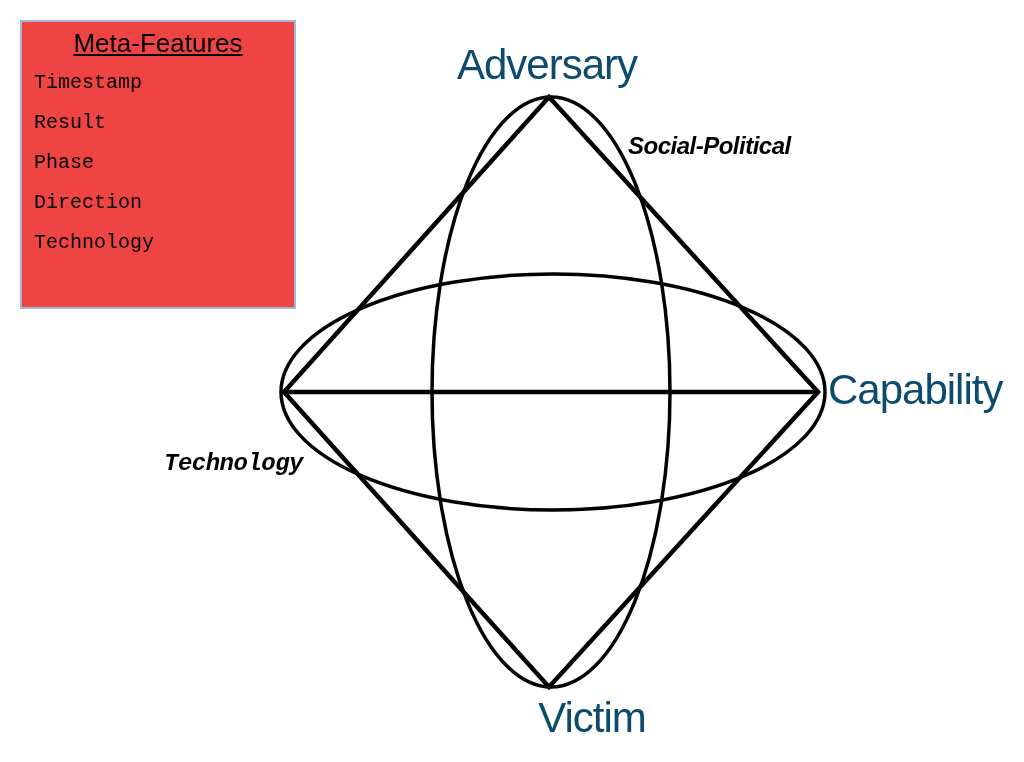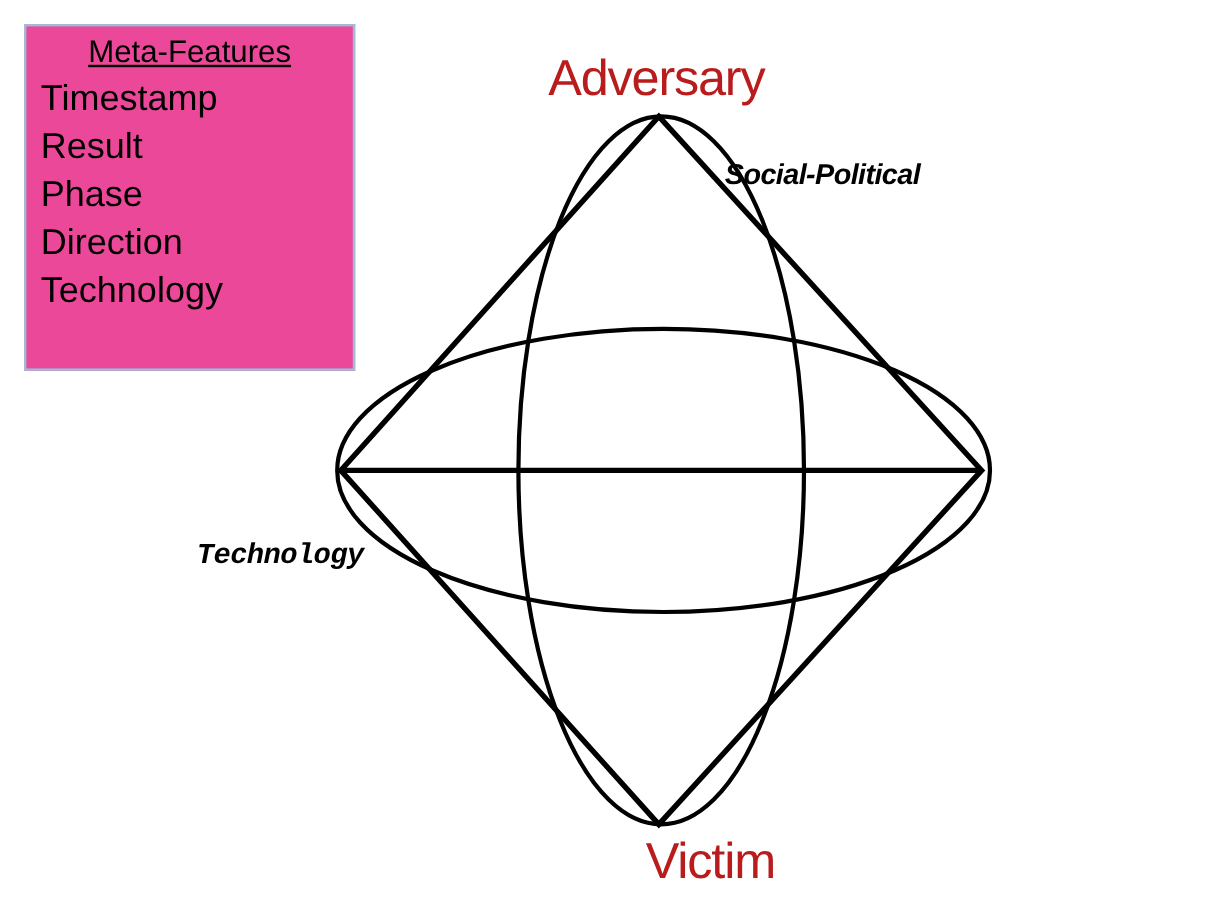--- a/index.html
+++ b/index.html
@@ -16,77 +16,79 @@
   .diagram-svg {
     position: absolute;
     left: 0; top: 0;
     width: 1024px; height: 762px;
   }
   .node-label {
     position: absolute;
     font-size: 42px;
     letter-spacing: -1px;
     line-height: 1;
-    color: #b91c1c;
+    color: #0c4a6e;
     white-space: nowrap;
   }
   .node-label.centered { transform: translateX(-50%); }
   .axis-label {
     position: absolute;
     font-size: 24px;
     font-weight: bold;
     font-style: italic;
     letter-spacing: -0.5px;
     line-height: 1;
     color: #000;
     white-space: nowrap;
   }
   .legend {
     position: absolute;
     left: 20px; top: 20px;
     width: 276px; height: 289px;
     border: 2px solid #a2b9d8;
-    background: #ec4899;
+    background: #ef4444;
     padding: 6px 10px 0 10px;
   }
   .legend-title {
     text-align: center;
     font-size: 26px;
     text-decoration: underline;
     line-height: 1.2;
     margin-bottom: 4px;
     white-space: nowrap;
   }
   .legend-items { padding-left: 2px; }
   .legend-item {
-    font-size: 30px;
+    font-size: 20px;
     line-height: 40px;
     white-space: nowrap;
+    font-family: Liberation Mono, monospace;
   }
 </style>
 </head>
 <body>
 
 <div class="canvas">
 
   <svg class="diagram-svg" viewBox="0 0 1024 762" xmlns="http://www.w3.org/2000/svg">
 
     <ellipse cx="551" cy="392" rx="119" ry="295" fill="none" stroke="#000000" stroke-width="3.5"></ellipse>
 
     <ellipse cx="553" cy="392" rx="272" ry="118" fill="none" stroke="#000000" stroke-width="3.5"></ellipse>
 
     <polygon points="549,97 818,392 549,687 284,392" fill="none" stroke="#000000" stroke-width="4.5"></polygon>
 
     <line x1="284" y1="392" x2="818" y2="392" stroke="#000000" stroke-width="4.5"></line>
   </svg>
 
   <div class="node-label centered" style="left:547px; top:44px;">Adversary</div>
+  <div class="node-label" style="left:828px; top:369px;">Capability</div>
   <div class="node-label centered" style="left:547px; top:697px;margin-left:45px;">Victim</div>
 
-  <div class="axis-label" style="left:604px; top:134px;">Social-Political</div>
+  <div class="axis-label" style="left:628px; top:134px;">Social-Political</div>
   <div class="axis-label" style="left:164px; top:452px;font-family:Liberation Mono, monospace;">Technology</div>
 
   <div class="legend">
     <div class="legend-title">Meta-Features</div>
     <div class="legend-items">
       <div class="legend-item">Timestamp</div>
       <div class="legend-item">Result</div>
       <div class="legend-item">Phase</div>
       <div class="legend-item">Direction</div>
       <div class="legend-item">Technology</div>

